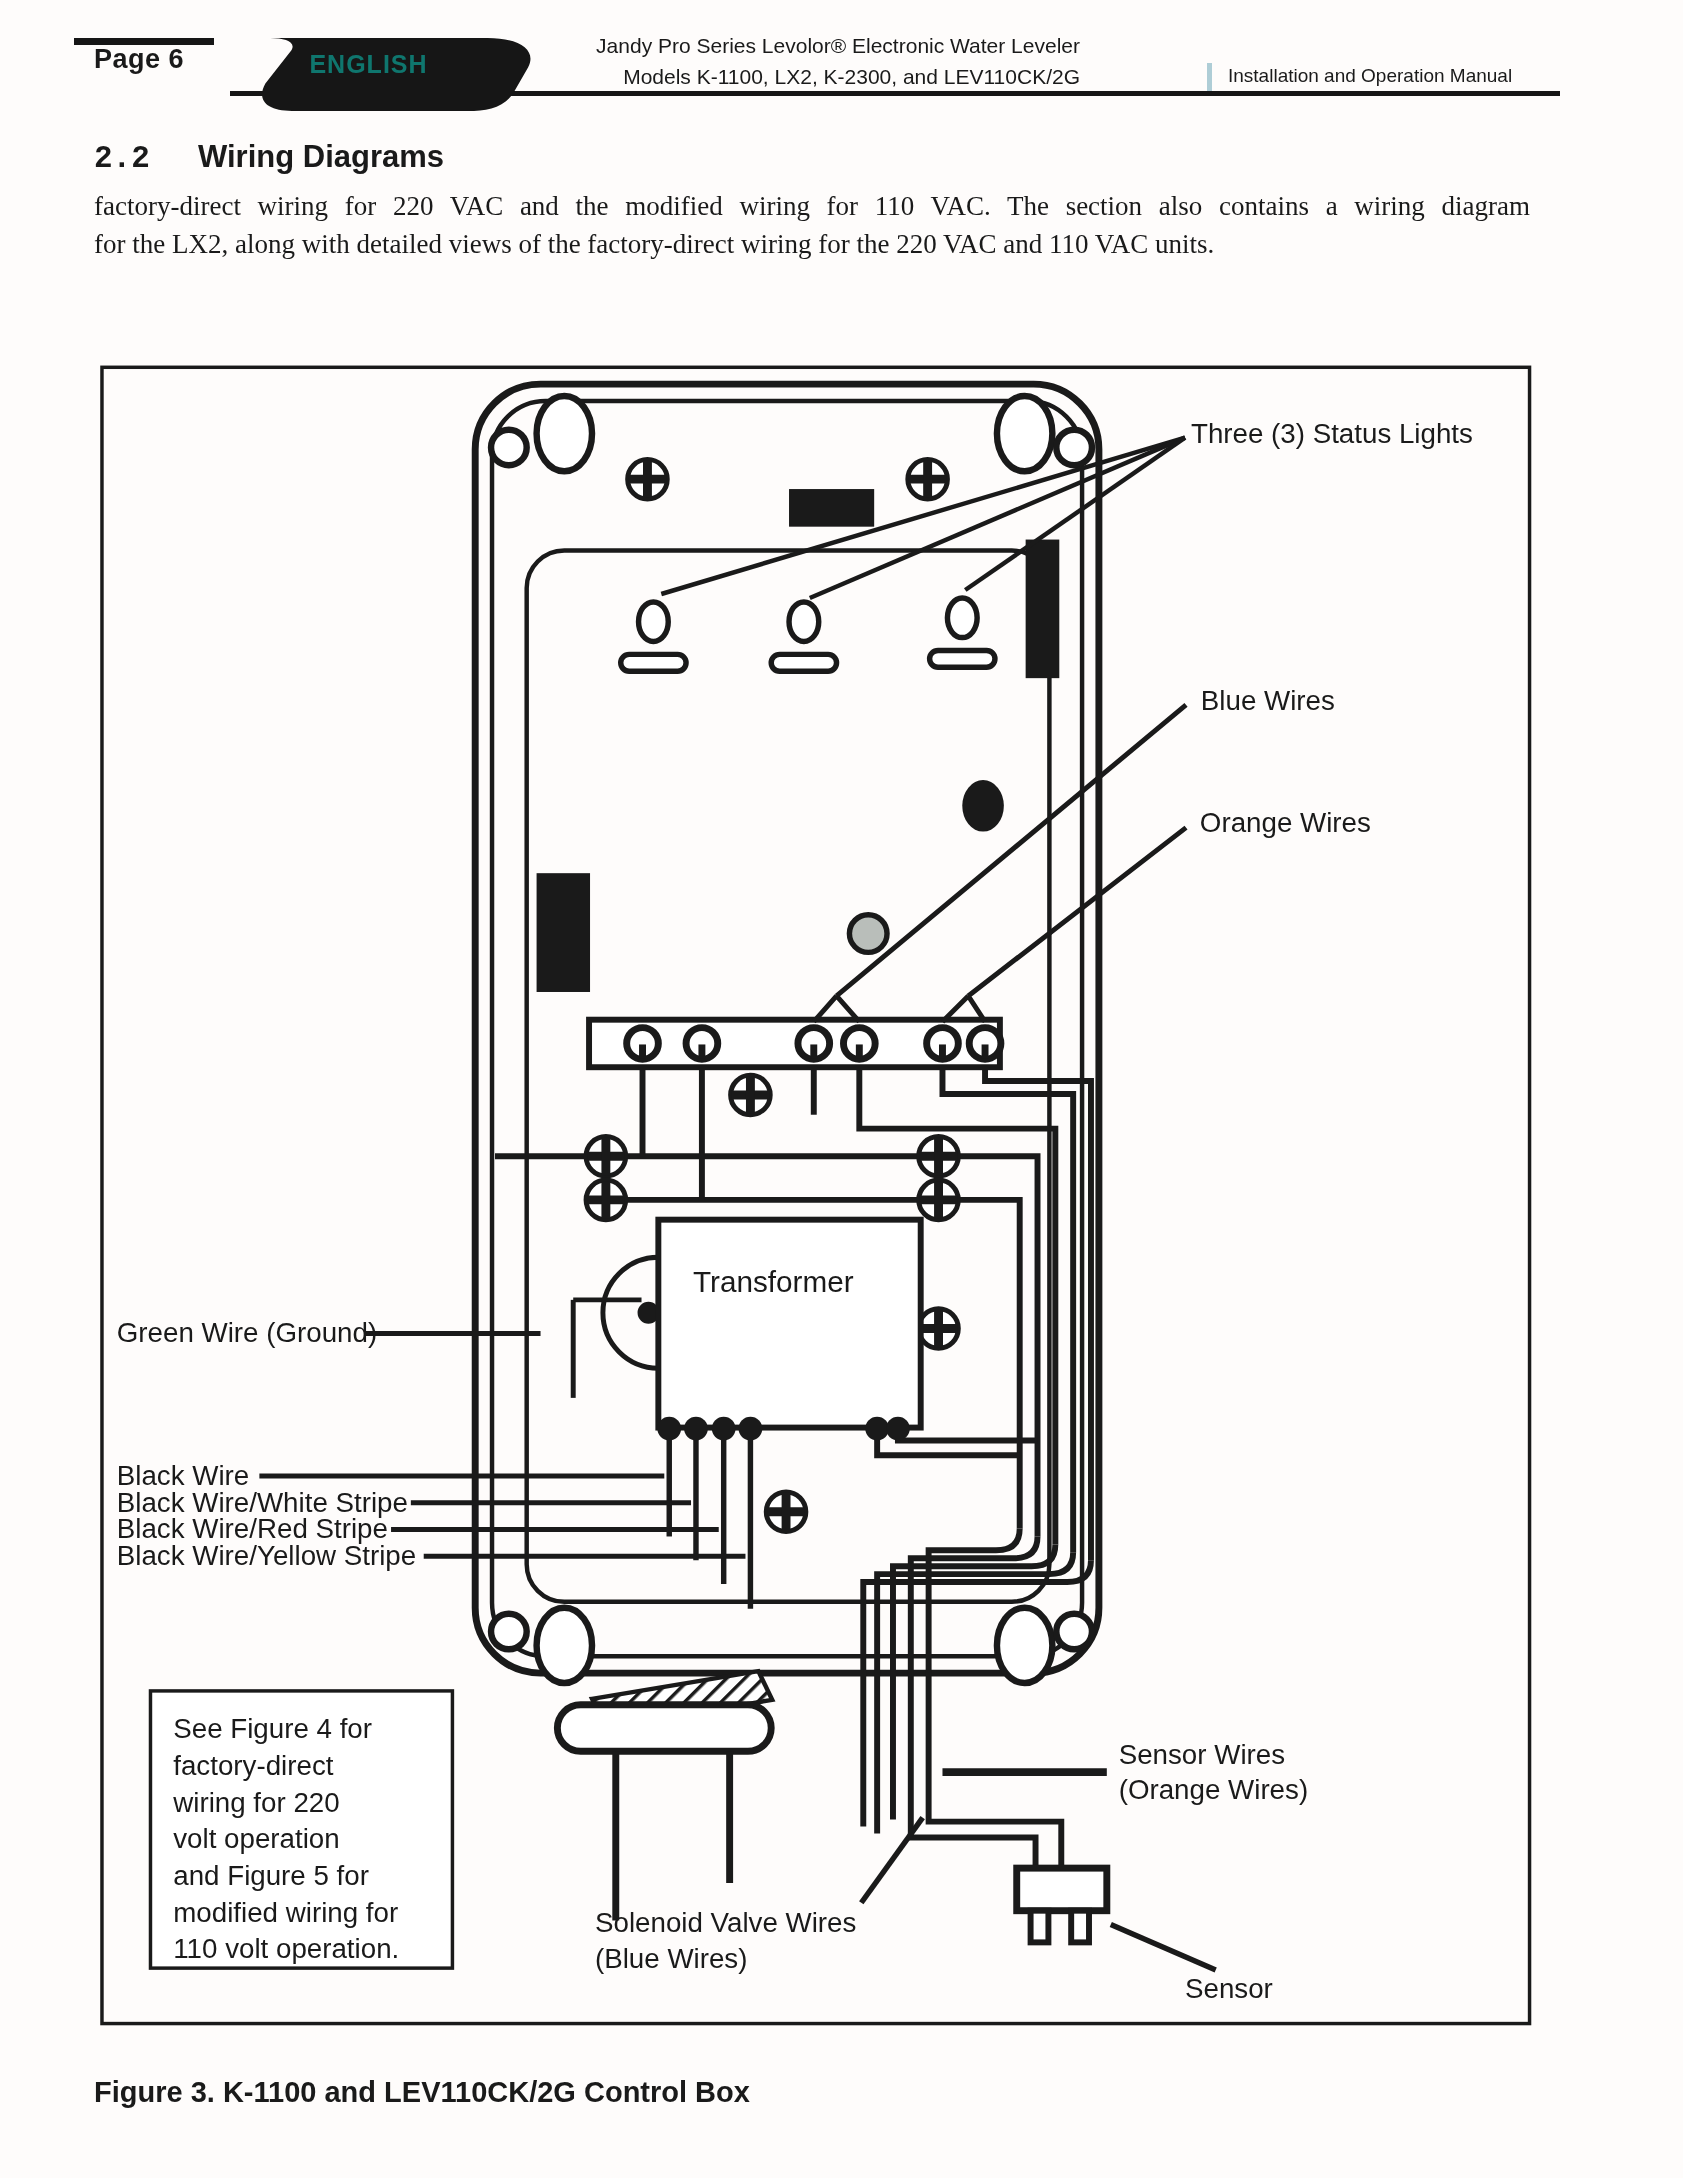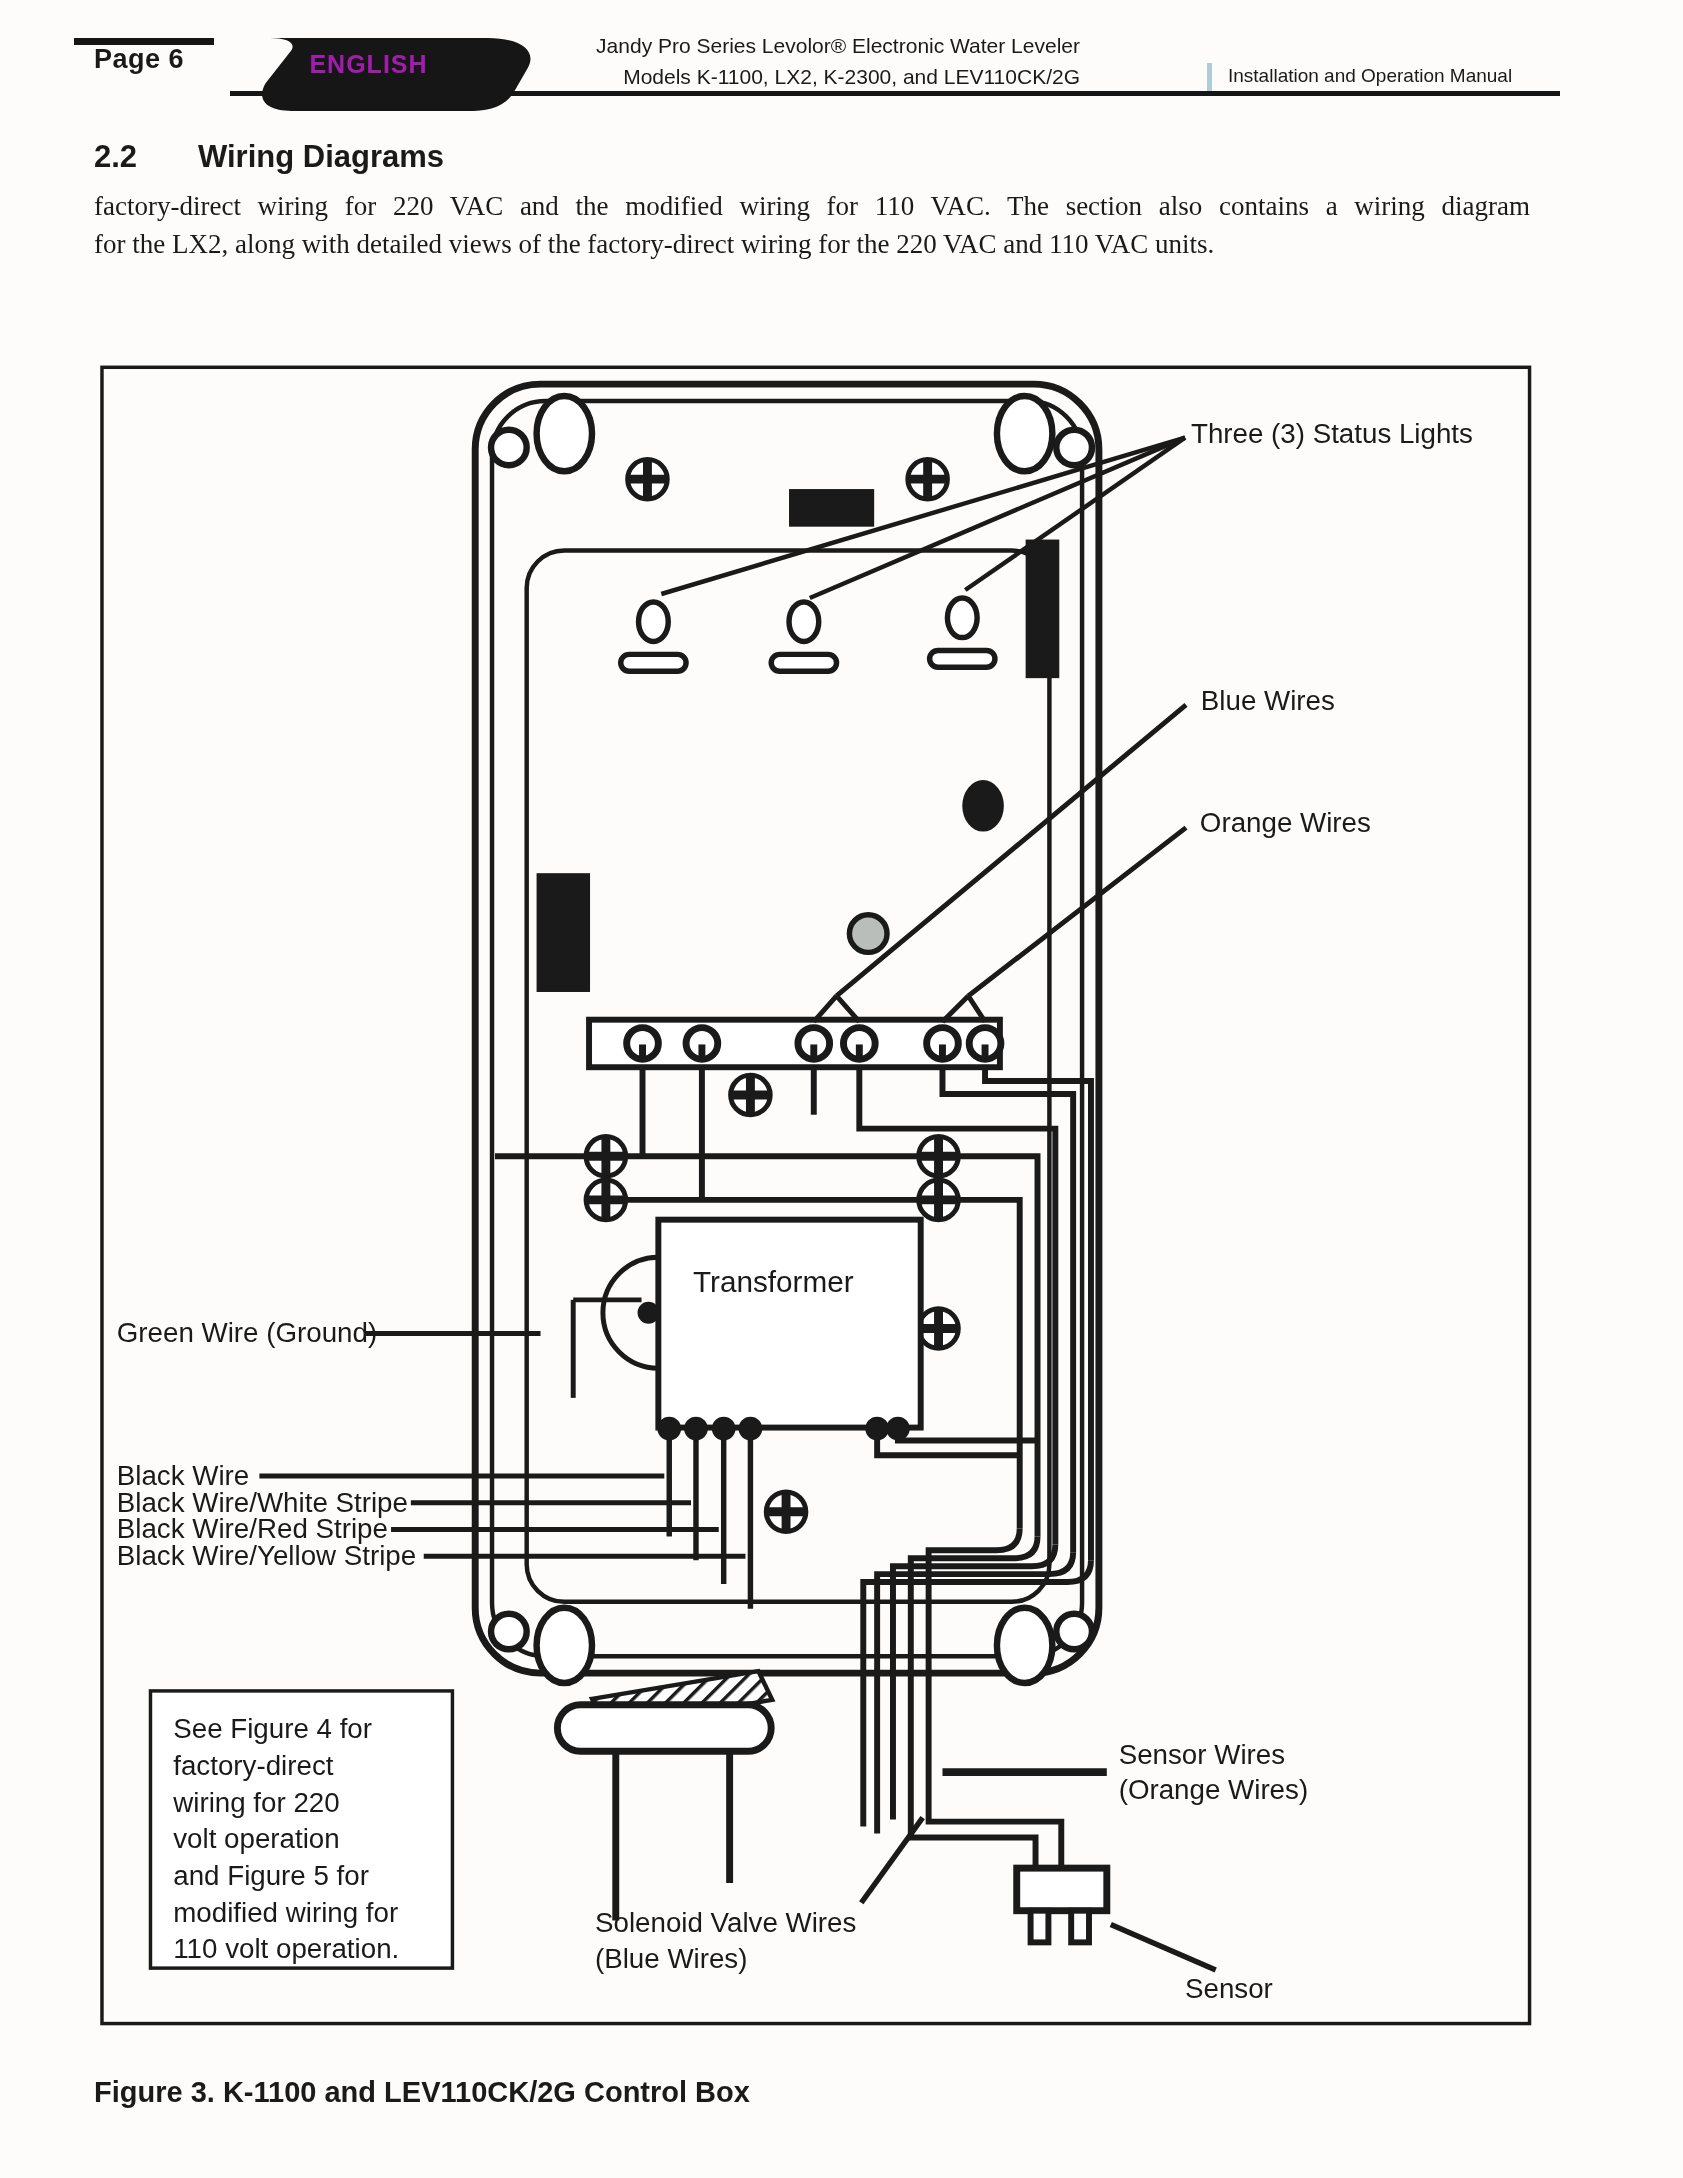--- a/index.html
+++ b/index.html
@@ -7,30 +7,30 @@
     width:1683px;height:2178px;position:relative;
     background:#fefcfb;color:#1a1a1a;
     font-family:"Liberation Sans",sans-serif;
     overflow:hidden;
   }
   .abs{position:absolute;}
   
   .hdr-bar{left:74px;top:38px;width:140px;height:7px;background:#161616;}
   .hdr-page{left:94px;top:44px;font-size:27px;font-weight:bold;letter-spacing:0.5px;}
   .hdr-swoosh{left:193px;top:34px;width:361px;height:79px;}
-  .hdr-lang{left:277px;top:50px;width:183px;text-align:center;color:#a21caf;
+  .hdr-lang{left:277px;top:50px;width:183px;text-align:center;color:#0f766e;
             font-size:25px;font-weight:bold;letter-spacing:1px;}
   .hdr-center{left:540px;top:30px;width:540px;text-align:right;
               font-size:21px;line-height:31px;}
   .hdr-sep{left:1207px;top:63px;width:5px;height:29px;background:#aecdd6;}
   .hdr-right{left:1228px;top:65px;font-size:19px;}
   .hdr-rule{left:230px;top:91px;width:1330px;height:5px;background:#161616;}
   
   .sec-head{left:94px;top:139px;font-size:31px;font-weight:bold;}
-  .sec-head .num{display:inline-block;width:104px;}
+  .sec-head .num{display:inline-block;width:104px;font-family:Liberation Mono, monospace;}
   .intro{left:94px;top:187px;width:1436px;
          font-family:"Liberation Serif",serif;font-size:27px;line-height:38px;}
   .intro .just{text-align:justify;text-align-last:justify;}
   
   .fig-svg{left:0;top:0;width:1683px;height:2178px;}
   .fig-caption{left:94px;top:2047px;font-size:29px;font-weight:bold;margin-top:29px;}
   svg text{font-family:"Liberation Sans",sans-serif;font-size:28px;fill:#1a1a1a;}
   svg text.tf{font-size:30px;}
 </style>
 </head>

